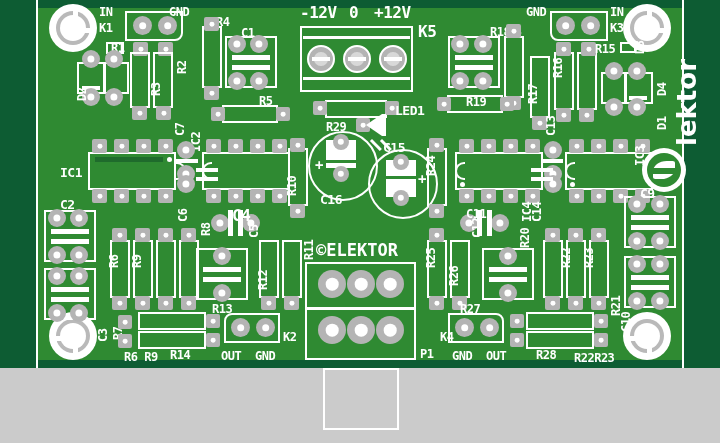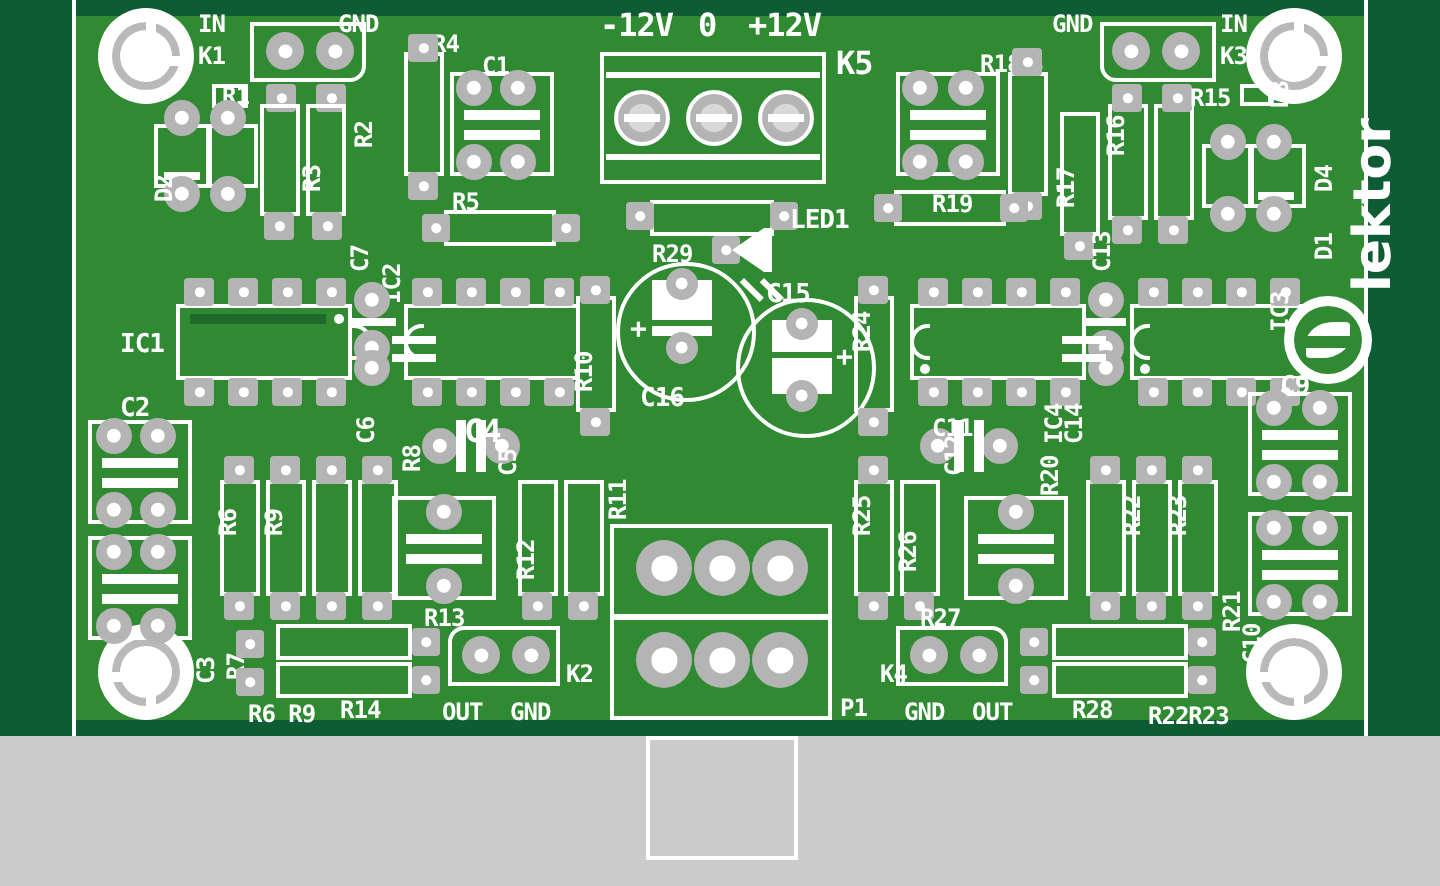--- a/index.html
+++ b/index.html
@@ -157,21 +157,21 @@
     <div class="silk" style="left:225px;top:36px;width:52px;height:52px;"></div>
     <div class="silkfill" style="left:232px;top:55px;width:38px;height:5px;"></div>
     <div class="silkfill" style="left:232px;top:65px;width:38px;height:5px;"></div>
     <div class="padr" style="left:228px;top:35px;width:18px;height:18px;"></div>
     <div class="padr" style="left:250px;top:35px;width:18px;height:18px;"></div>
     <div class="padr" style="left:228px;top:72px;width:18px;height:18px;"></div>
     <div class="padr" style="left:250px;top:72px;width:18px;height:18px;"></div>
     <span class="lbl" style="left:241px;top:27px;font-size:12px;">C1</span>
 
     <div class="res" style="left:222px;top:105px;width:56px;height:18px;"></div>
-    <span class="lbl" style="left:226px;top:95px;font-size:12px;">R5</span>
+    <span class="lbl" style="left:259px;top:95px;font-size:12px;">R5</span>
     <div class="pad" style="left:211px;top:107px;width:14px;height:14px;"></div>
     <div class="pad" style="left:276px;top:107px;width:14px;height:14px;"></div>
 
     <div id="k5-body" style="left:300px;top:26px;width:113px;height:66px;"></div>
     <div class="silkfill" style="left:303px;top:36px;width:107px;height:3px;"></div>
     <div class="silkfill" style="left:303px;top:77px;width:107px;height:3px;"></div>
     <div class="screw" style="left:307px;top:45px;width:28px;height:28px;">
       <div class="inner"></div>
         <div class="slot"></div>
     </div>
@@ -357,20 +357,21 @@
     <span class="lbl" style="left:320px;top:193px;font-size:13px;">C16</span>
 
     <div class="ecap" style="left:368px;top:149px;width:70px;height:70px;"></div>
     <div class="silkfill" style="left:386px;top:160px;width:30px;height:16px;"></div>
     <div class="silkfill" style="left:386px;top:179px;width:30px;height:18px;"></div>
     <div class="padr" style="left:393px;top:154px;width:16px;height:16px;"></div>
     <div class="padr" style="left:393px;top:190px;width:16px;height:16px;"></div>
     <span class="lbl" style="left:418px;top:172px;font-size:14px;">+</span>
     <span class="lbl" style="left:383px;top:141px;font-size:13px;">C15</span>
 
+    <div id="copytext" style="left:316px;top:240px;font-size:17px;">©ELEKTOR</div>
 
     <div class="res" style="left:427px;top:148px;width:20px;height:58px;"></div>
     <span class="lbl v" style="left:425px;top:176px;font-size:12px;">R24</span>
     <div class="pad" style="left:429px;top:138px;width:15px;height:14px;"></div>
     <div class="pad" style="left:429px;top:204px;width:15px;height:14px;"></div>
 
     <div class="res" style="left:427px;top:240px;width:20px;height:58px;"></div>
     <span class="lbl v" style="left:425px;top:268px;font-size:12px;">R25</span>
     <div class="pad" style="left:429px;top:228px;width:15px;height:14px;"></div>
     <div class="pad" style="left:429px;top:296px;width:15px;height:14px;"></div>

